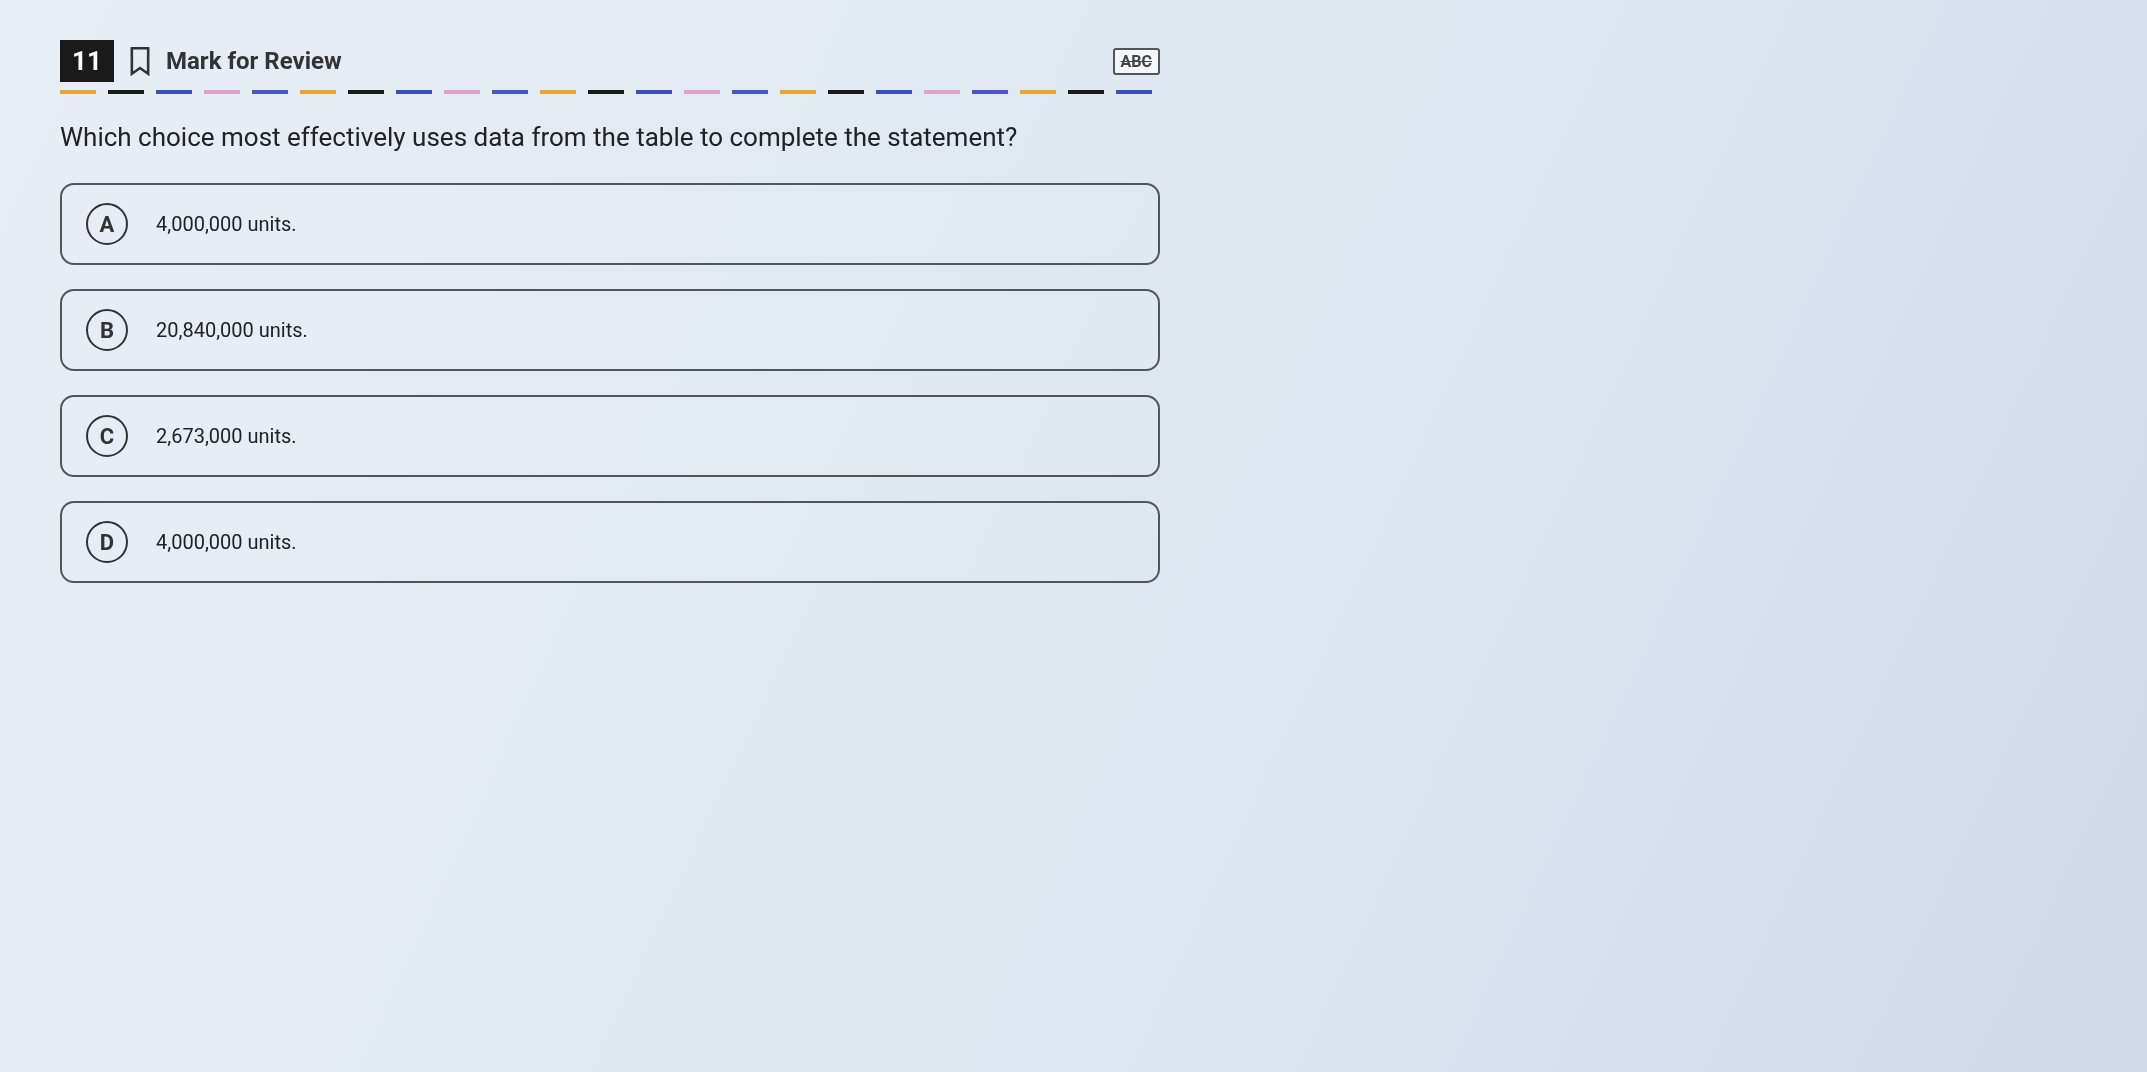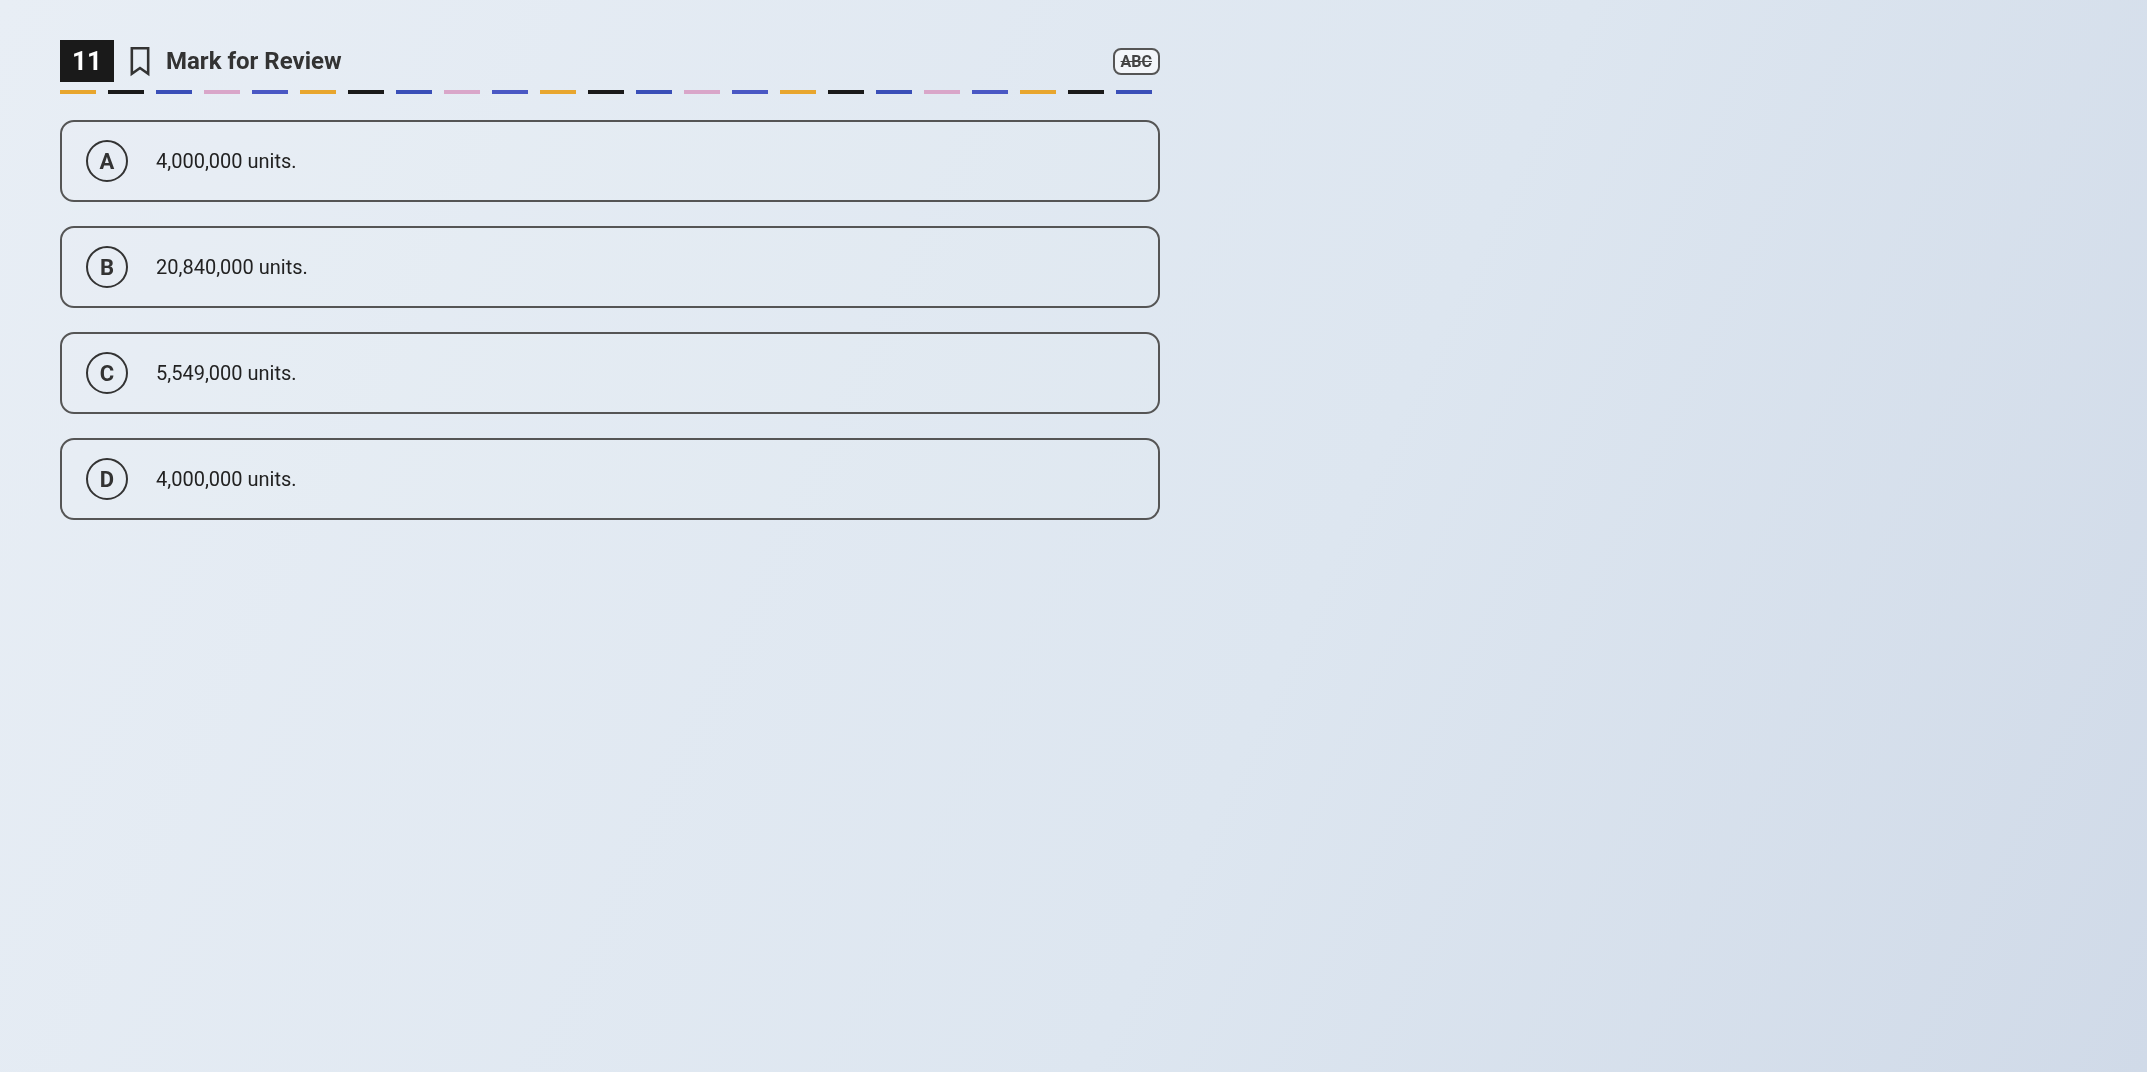--- a/index.html
+++ b/index.html
@@ -35,21 +35,21 @@
   align-items: center;
 }
 .mark-review {
   font-size: 24px;
   font-weight: 700;
   color: #333;
 }
 .abc-badge {
   margin-left: auto;
   border: 2px solid #555;
-  border-radius: 8px;
+  border-radius: 3px;
   padding: 2px 6px;
   font-size: 16px;
   font-weight: 700;
   color: #444;
   background: #f3f6fa;
   text-decoration: line-through;
 }
 .separator {
   height: 4px;
   margin: 8px 0 26px;
@@ -113,33 +113,34 @@
       <svg width="28" height="34" viewBox="0 0 24 28" fill="none" stroke="#333" stroke-width="2.2">
         <path d="M5 3 h14 v22 l-7-5 -7 5 Z"></path>
       </svg>
     </span>
     <span class="mark-review">Mark for Review</span>
     <span class="abc-badge">ABC</span>
   </div>
 
   <div class="separator"></div>
 
+  <div class="question-text">Which choice most effectively uses data from the table to complete the statement?</div>
 
   <div class="options">
     <div class="option">
       <span class="letter">A</span>
       <span class="option-text">4,000,000 units.</span>
     </div>
     <div class="option">
       <span class="letter">B</span>
       <span class="option-text">20,840,000 units.</span>
     </div>
     <div class="option">
       <span class="letter">C</span>
-      <span class="option-text">5,549,000 units.</span>
+      <span class="option-text">2,673,000 units.</span>
     </div>
     <div class="option">
       <span class="letter">D</span>
       <span class="option-text">4,000,000 units.</span>
     </div>
   </div>
 
 </div>
 
 </body></html>

